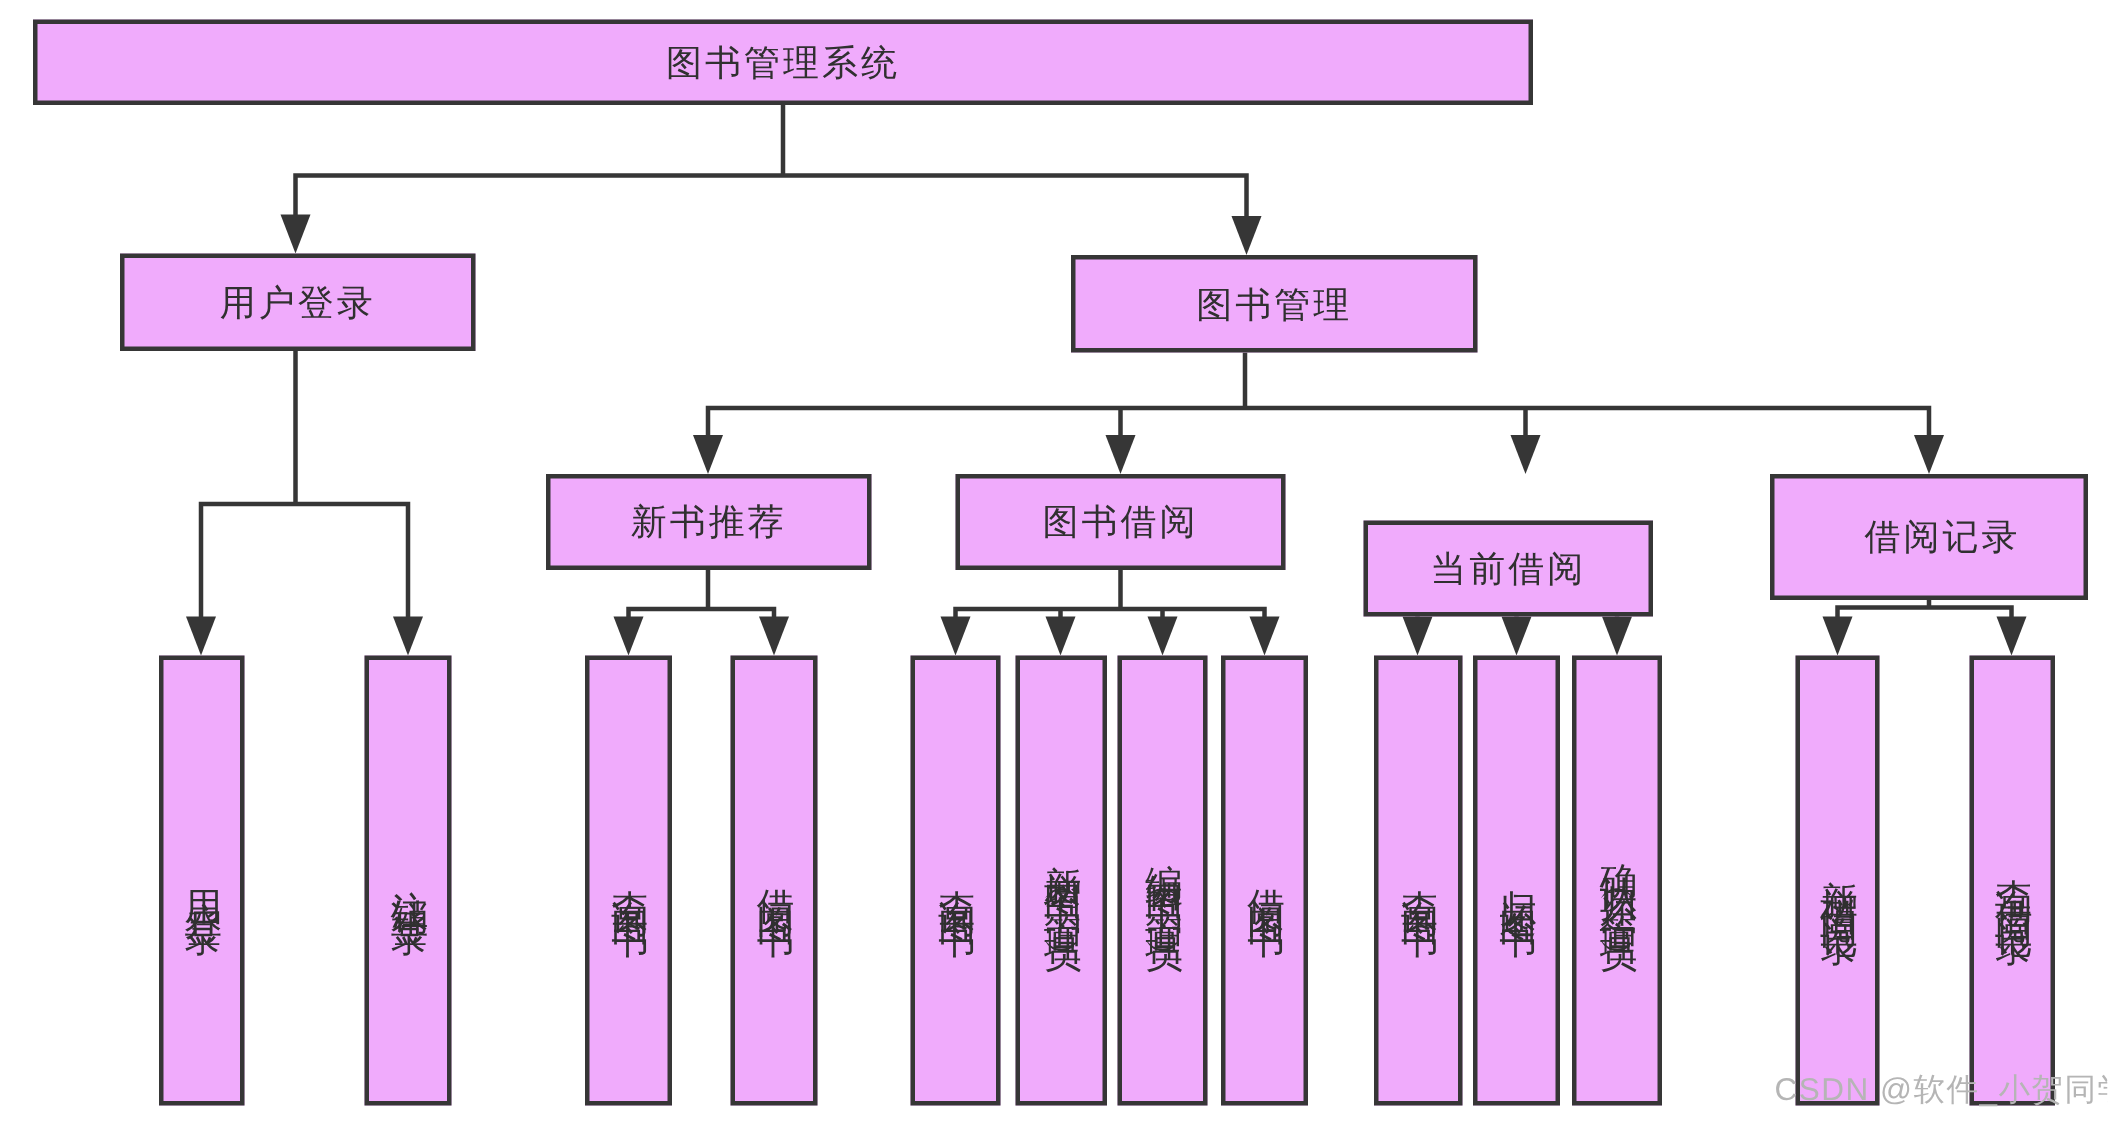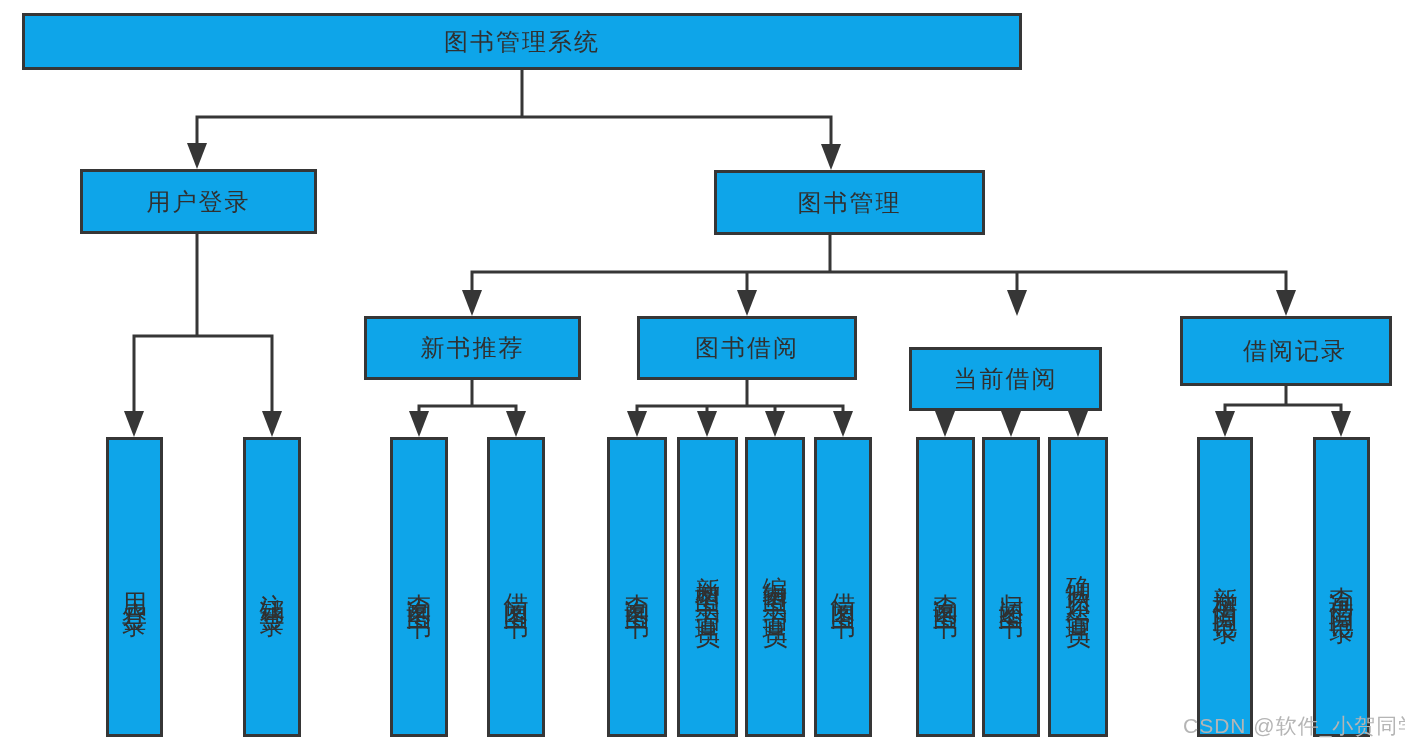--- a/index.html
+++ b/index.html
@@ -13,21 +13,21 @@
   }
   #connectors {
     position: absolute;
     left: 0; top: 0;
     width: 1405px; height: 747px;
   }
   .box {
     position: absolute;
     box-sizing: border-box;
     border: 3px solid #363636;
-    background: #0ea5e9;
+    background: #f0abfc;
     color: #303030;
     display: flex;
     align-items: center;
     justify-content: center;
     text-align: center;
   }
   .box.h {
     font-size: 24px;
     letter-spacing: 2px;
     white-space: nowrap;
@@ -102,21 +102,21 @@
   </svg>
 
   <div class="box h" style="left:22px; top:13px; width:1000px; height:57px;">图书管理系统</div>
 
   <div class="box h" style="left:80px; top:169px; width:237px; height:65px;">用户登录</div>
   <div class="box h" style="left:714px; top:170px; width:271px; height:65px;">图书管理</div>
 
   <div class="box h" style="left:637px; top:316px; width:220px; height:64px;">图书借阅</div>
   <div class="box h" style="left:364px; top:316px; width:217px; height:64px;">新书推荐</div>
   <div class="box h" style="left:909px; top:316px; width:193px; height:64px;margin-top:31px;">当前借阅</div>
-  <div class="box h" style="left:1180px; top:316px; width:212px; height:70px;padding-left:18px;">借阅记录</div>
+  <div class="box h" style="left:1180px; top:316px; width:212px; height:84px;padding-left:18px;">借阅记录</div>
 
   <div class="box v" style="left:106px; top:437px; width:57px; height:300px;">用户登录</div>
   <div class="box v" style="left:243px; top:437px; width:58px; height:300px;">注销登录</div>
 
   <div class="box v" style="left:390px; top:437px; width:58px; height:300px;">查询图书</div>
   <div class="box v" style="left:487px; top:437px; width:58px; height:300px;">借阅图书</div>
 
   <div class="box v" style="left:607px; top:437px; width:60px; height:300px;">查询图书</div>
   <div class="box v" style="left:677px; top:437px; width:61px; height:300px;">新增图书（管理员）</div>
   <div class="box v" style="left:745px; top:437px; width:60px; height:300px;">编辑图书（管理员）</div>

